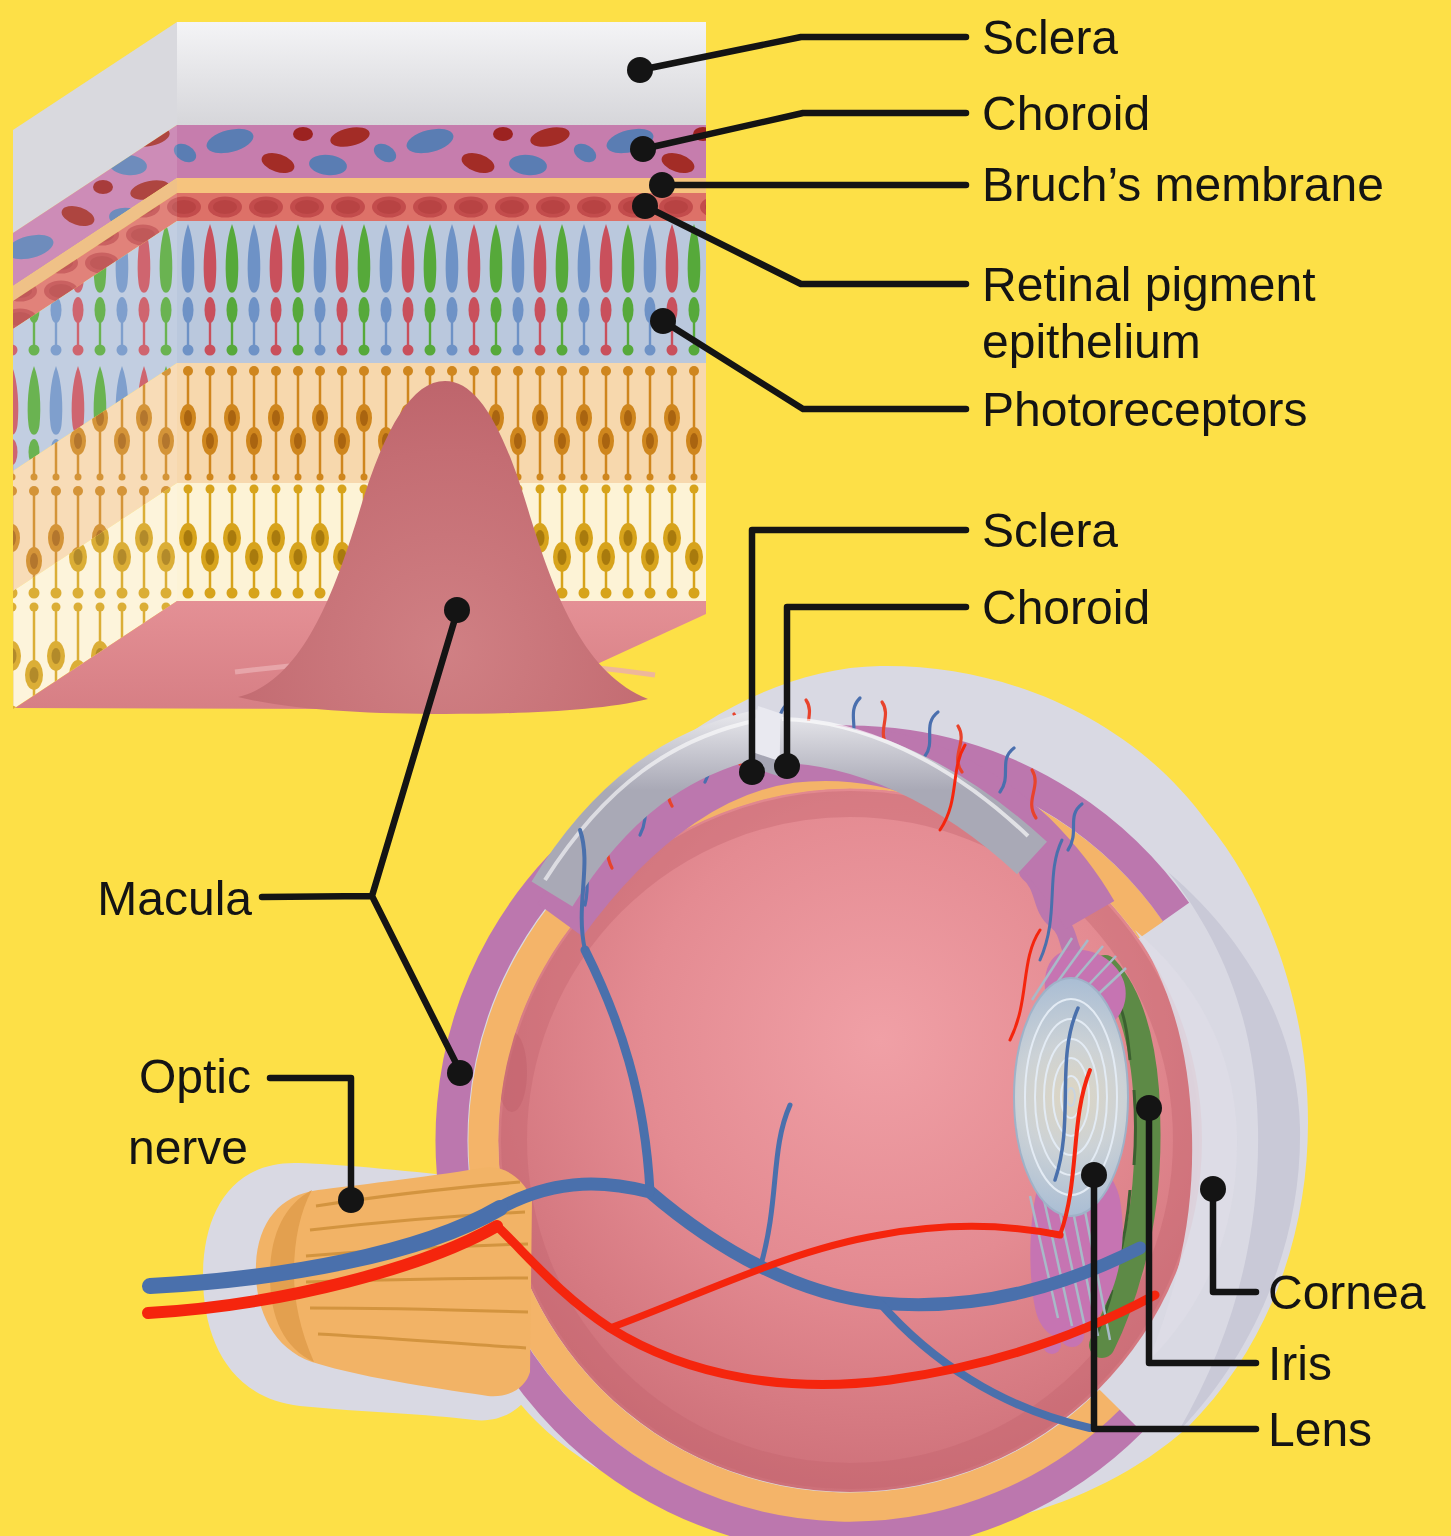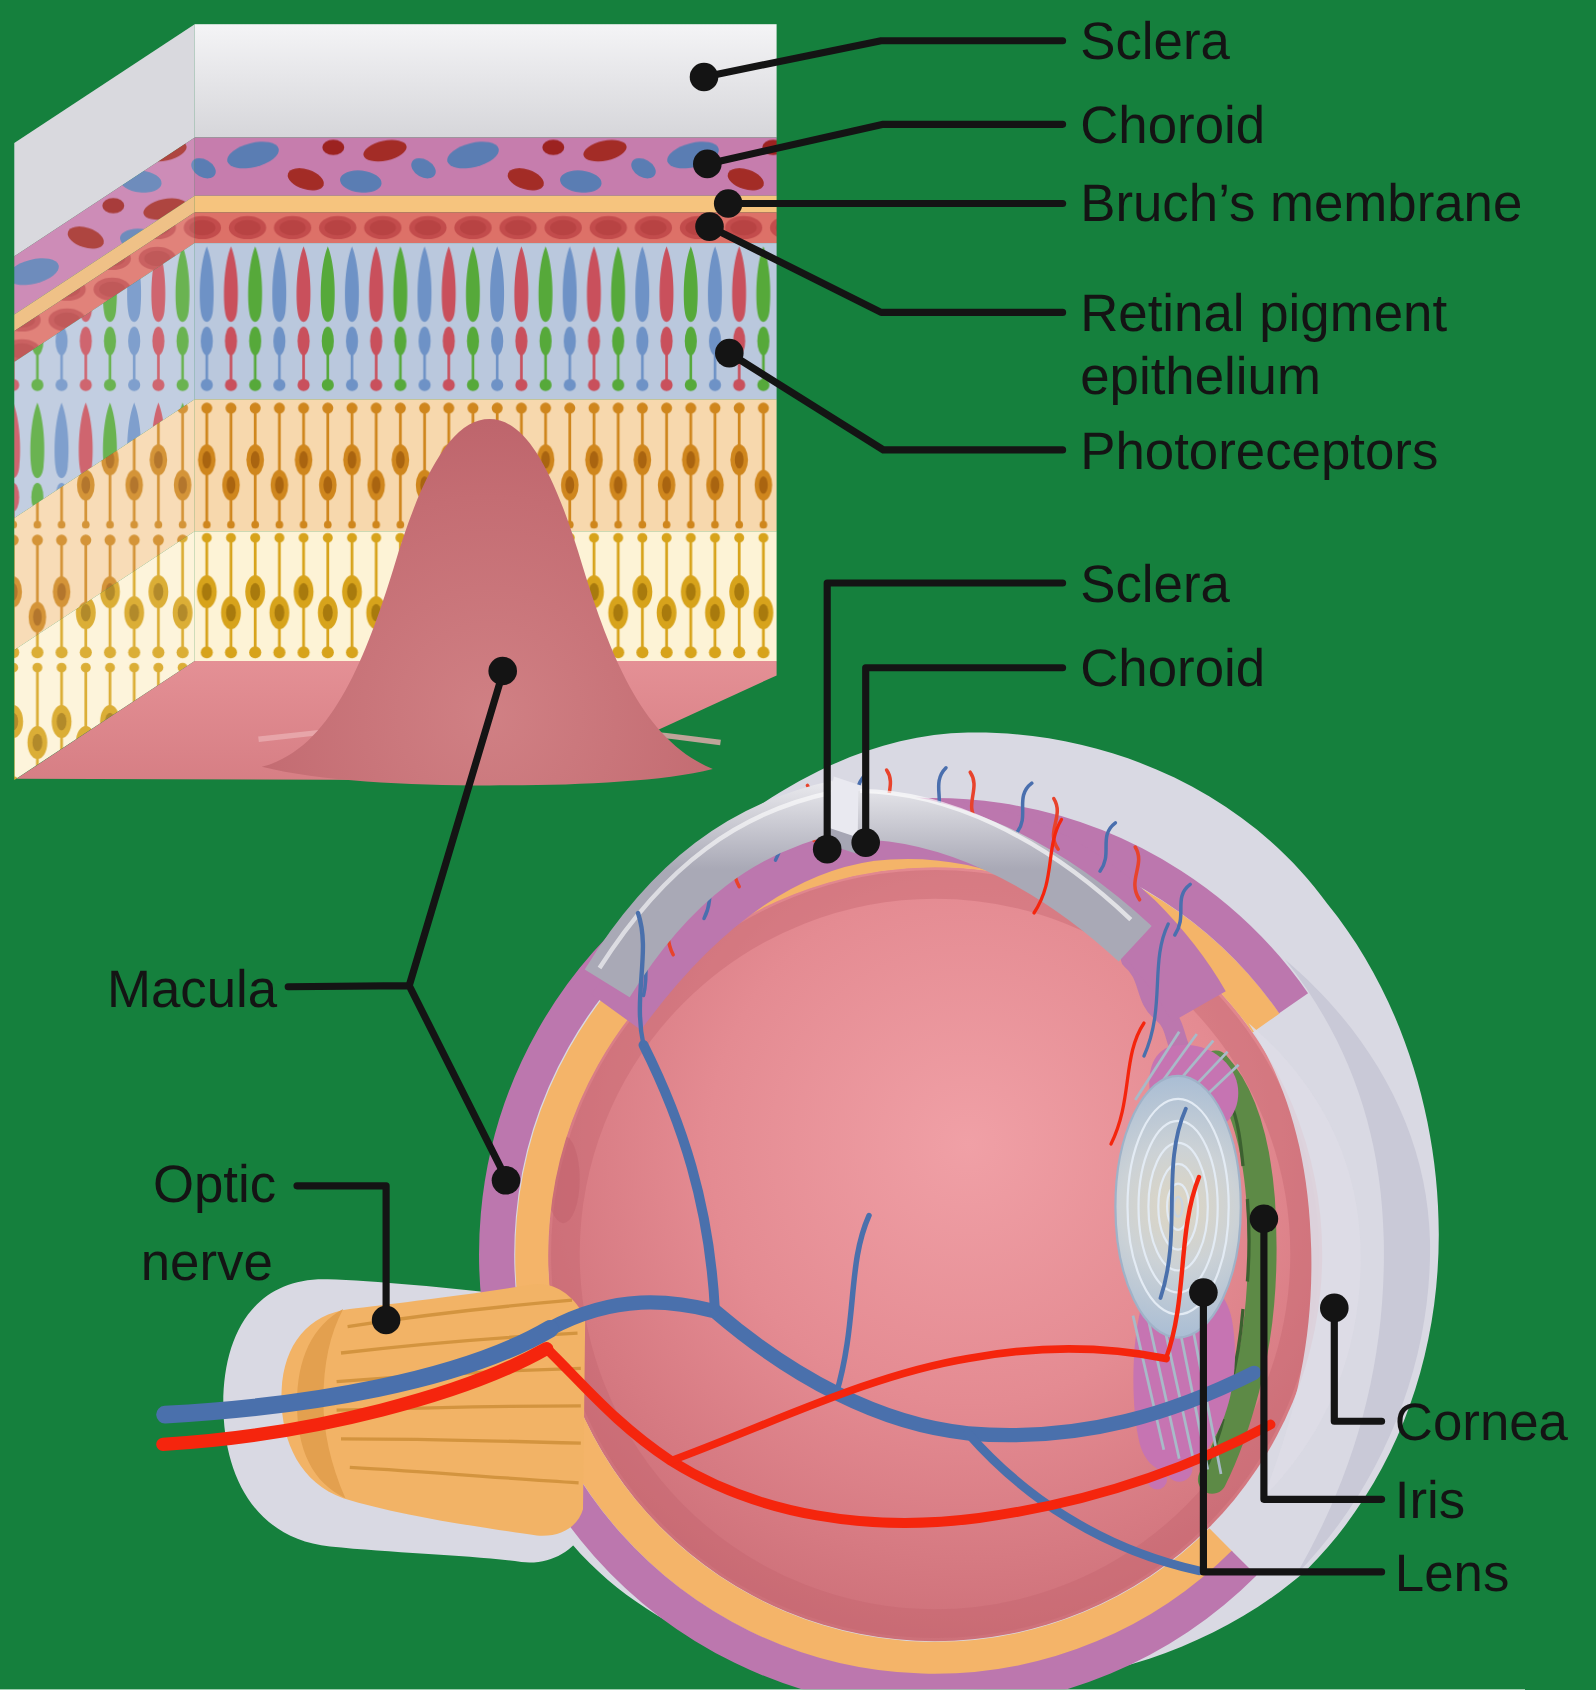--- a/index.html
+++ b/index.html
@@ -1,16 +1,16 @@
 <!DOCTYPE html>
 <html><head>
 <meta charset="utf-8">
 <style>
   html,body{margin:0;padding:0;background:#ffffff;}
-  .stage{position:relative;width:1451px;height:1536px;background:#15803d;overflow:hidden;
+  .stage{position:relative;width:1451px;height:1536px;background:#fde047;overflow:hidden;
          font-family:"Liberation Sans", sans-serif;}
   svg{display:block}
   .lbl{font-family:"Liberation Sans", sans-serif;font-size:48px;fill:#141414;}
   .leader{stroke:#141414;stroke-width:6.5;fill:none;stroke-linecap:round;stroke-linejoin:round;}
   .dot{fill:#141414;}
 </style>
 </head>
 <body>
 
 <div class="stage">

